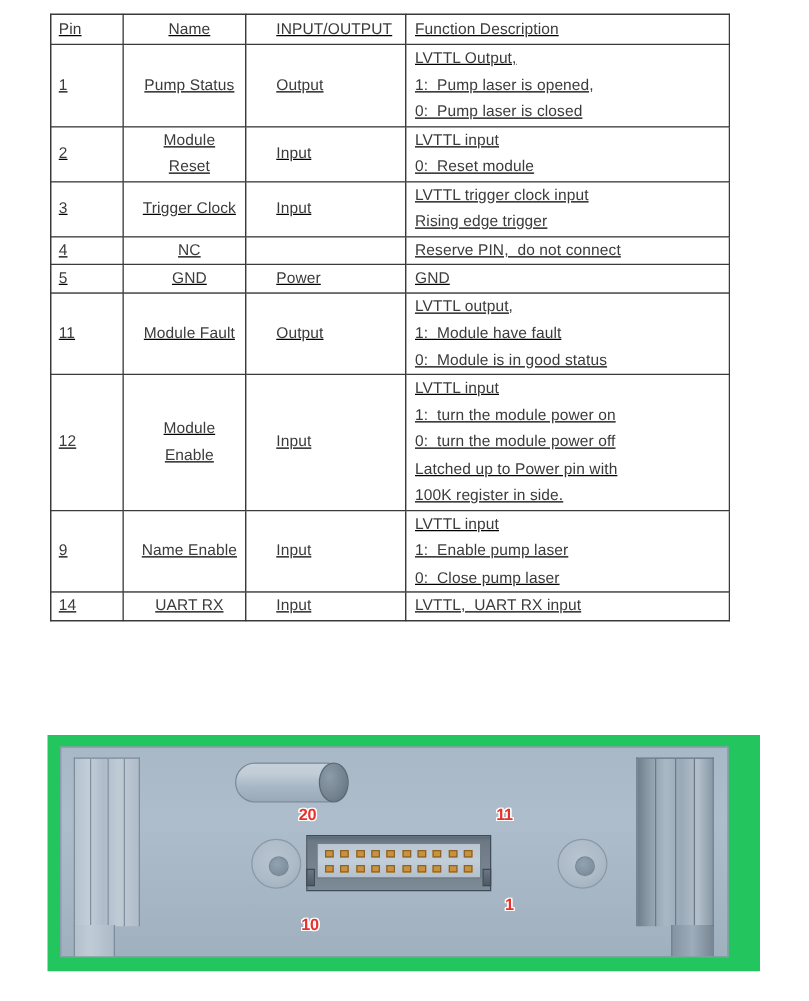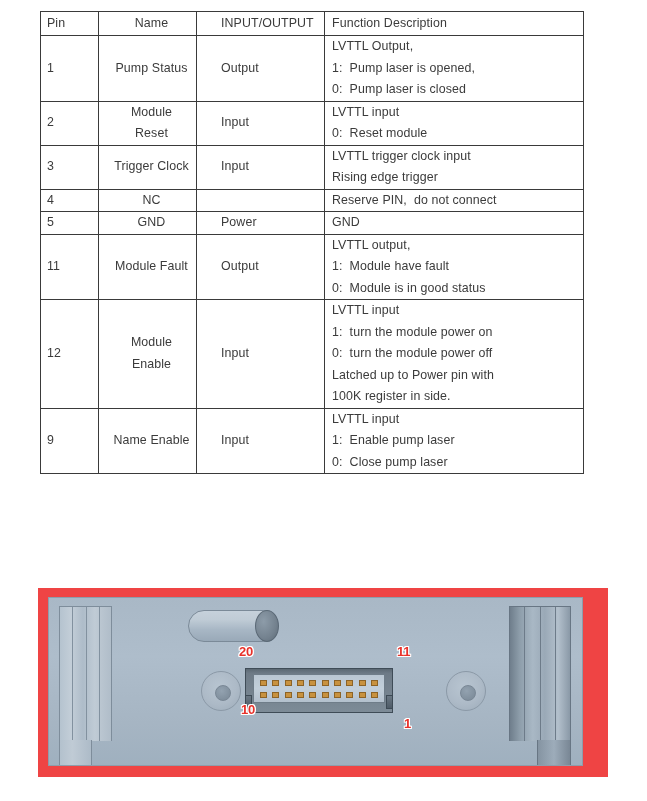--- a/index.html
+++ b/index.html
@@ -21,20 +21,21 @@
   .pin-table-wrap {
     position: absolute;
     left: 40px; top: 11px;
     width: 543px;
   }
   table.pin-table {
     border-collapse: collapse;
     width: 543px;
     table-layout: fixed;
     background: #000000;
+    text-decoration: underline;
   }
   table.pin-table col.c-pin  { width: 58px; }
   table.pin-table col.c-name { width: 98px; }
   table.pin-table col.c-io   { width: 128px; }
   table.pin-table col.c-desc { width: 259px; }
 
   table.pin-table td {
     border: 1px solid #3a3a3a;
     padding: 0 0 0 6px;
     font-size: 12.4px;
@@ -62,21 +63,21 @@
     line-height: 21.5px;
   }
   table.pin-table tr.hdr td { line-height: 23px; }
   table.pin-table td.empty { }
 
   
   .device-figure {
     position: absolute;
     left: 38px; top: 588px;
     width: 570px; height: 189px;
-    background: #ef4444;
+    background: #22c55e;
     padding: 9px 25px 11px 10px;
     text-decoration: underline;
   }
   .device-body {
     position: relative;
     width: 100%; height: 100%;
     background: linear-gradient(180deg,#a9b8c6 0%, #aebdcb 35%, #a6b5c3 75%, #9fb0bf 100%);
     border: 1px solid #8e9dab;
     overflow: hidden;
   }
@@ -206,21 +207,21 @@
     color: #e8312a;
     text-shadow:
       -1px -1px 0 #fff,  1px -1px 0 #fff,
       -1px  1px 0 #fff,  1px  1px 0 #fff,
        0   -1px 0 #fff,  0    1px 0 #fff,
       -1px  0   0 #fff,  1px  0   0 #fff;
     letter-spacing: -0.3px;
     white-space: nowrap;
   }
   .callout.n20 { left: 190px; top: 46px; }
-  .callout.n10 { left: 192px; top: 104px; }
+  .callout.n10 { left: 192px; top: 134px; }
   .callout.n11 { left: 348px; top: 46px; }
   .callout.n1  { left: 355px; top: 118px; }
 </style>
 </head>
 <body>
 
 <div id="page">
 
   <div class="pin-table-wrap">
     <table class="pin-table">
@@ -324,20 +325,30 @@
             <td class="name">
               <span class="nl">Name Enable</span>
             </td>
             <td class="io">Input</td>
             <td class="desc">
               <span class="dline">LVTTL input</span>
               <span class="dline">1:  Enable pump laser</span>
               <span class="dline">0:  Close pump laser</span>
             </td>
           </tr>
+          <tr>
+            <td class="pin">14</td>
+            <td class="name">
+              <span class="nl">UART RX</span>
+            </td>
+            <td class="io">Input</td>
+            <td class="desc">
+              <span class="dline">LVTTL,  UART RX input</span>
+            </td>
+          </tr>
         </tbody>
     </table>
   </div>
 
   <div class="device-figure">
     <div class="device-body">
 
       <div class="fin-left">
         <i class="a"></i>
           <i class="b"></i>

